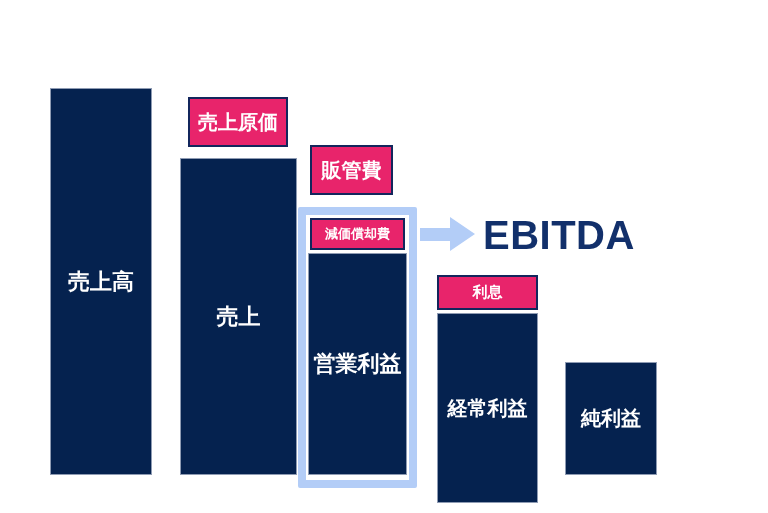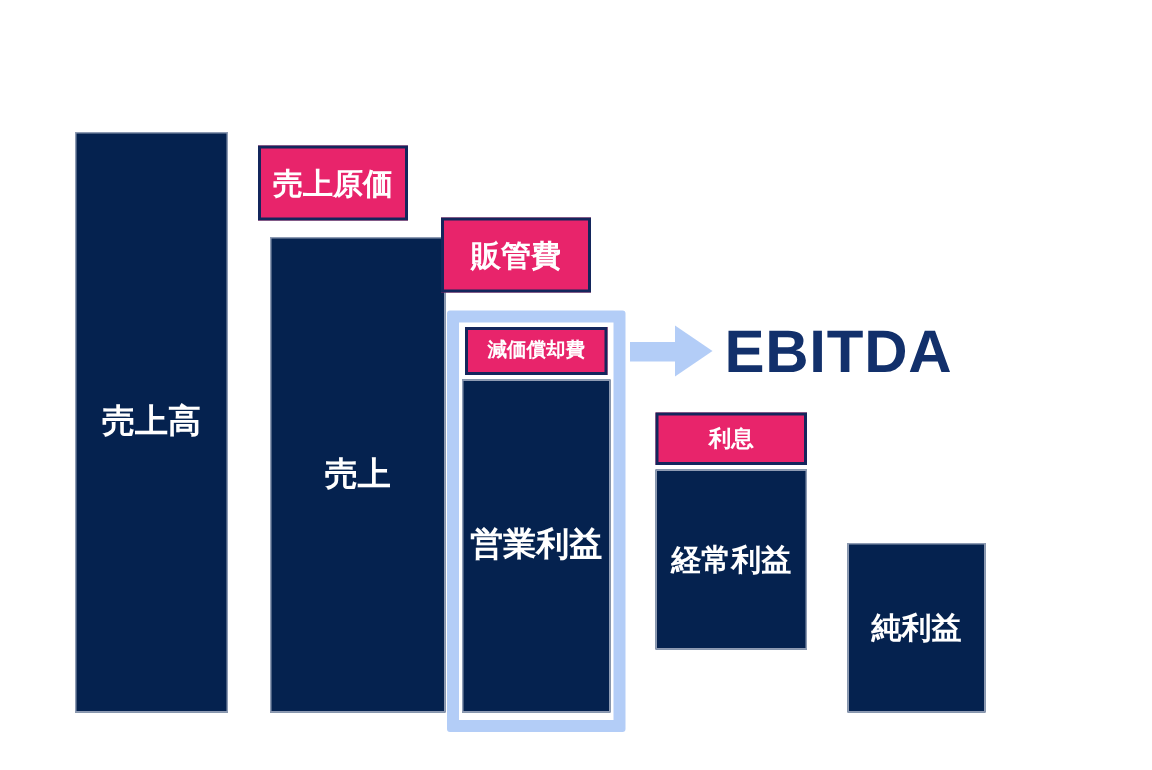--- a/index.html
+++ b/index.html
@@ -96,29 +96,29 @@
 </style>
 </head>
 <body>
 
 <div id="stage">
 
   <div class="blk navy lbl-big" style="left:50px; top:88px; width:102px; height:387px;">
     <span>売上高</span>
   </div>
 
-  <div class="blk pink lbl-med" style="left:172px; top:97px; width:100px; height:50px;">
+  <div class="blk pink lbl-med" style="left:188px; top:97px; width:100px; height:50px;">
     <span>売上原価</span>
   </div>
 
   <div class="blk navy lbl-big" style="left:180px; top:158px; width:117px; height:317px; flex-direction:column;">
     <span>売上</span>
   </div>
 
-  <div class="blk pink lbl-med" style="left:294px; top:145px; width:100px; height:50px;">
+  <div class="blk pink lbl-med" style="left:310px; top:145px; width:83px; height:50px;">
     <span>販管費</span>
   </div>
 
   <div class="highlight" style="left:298px; top:207px; width:119px; height:281px;"></div>
 
   <div class="blk pink lbl-tiny" style="left:310px; top:218px; width:95px; height:32px;">
     <span>減価償却費</span>
   </div>
 
   <div class="blk navy lbl-big" style="left:308px; top:253px; width:99px; height:222px;">
@@ -129,21 +129,21 @@
     <div class="arrow-shaft"></div>
     <div class="arrow-head"></div>
   </div>
 
   <div class="ebitda-label" style="left:483px; top:213px;">EBITDA</div>
 
   <div class="blk pink lbl-small" style="left:437px; top:275px; width:101px; height:35px;">
     <span>利息</span>
   </div>
 
-  <div class="blk navy lbl-med" style="left:437px; top:313px; width:101px; height:120px;">
+  <div class="blk navy lbl-med" style="left:437px; top:313px; width:101px; height:190px;">
     <span>経常利益</span>
   </div>
 
 
   <div class="blk navy lbl-med" style="left:565px; top:362px; width:92px; height:113px;">
     <span>純利益</span>
   </div>
 
 </div>
 

